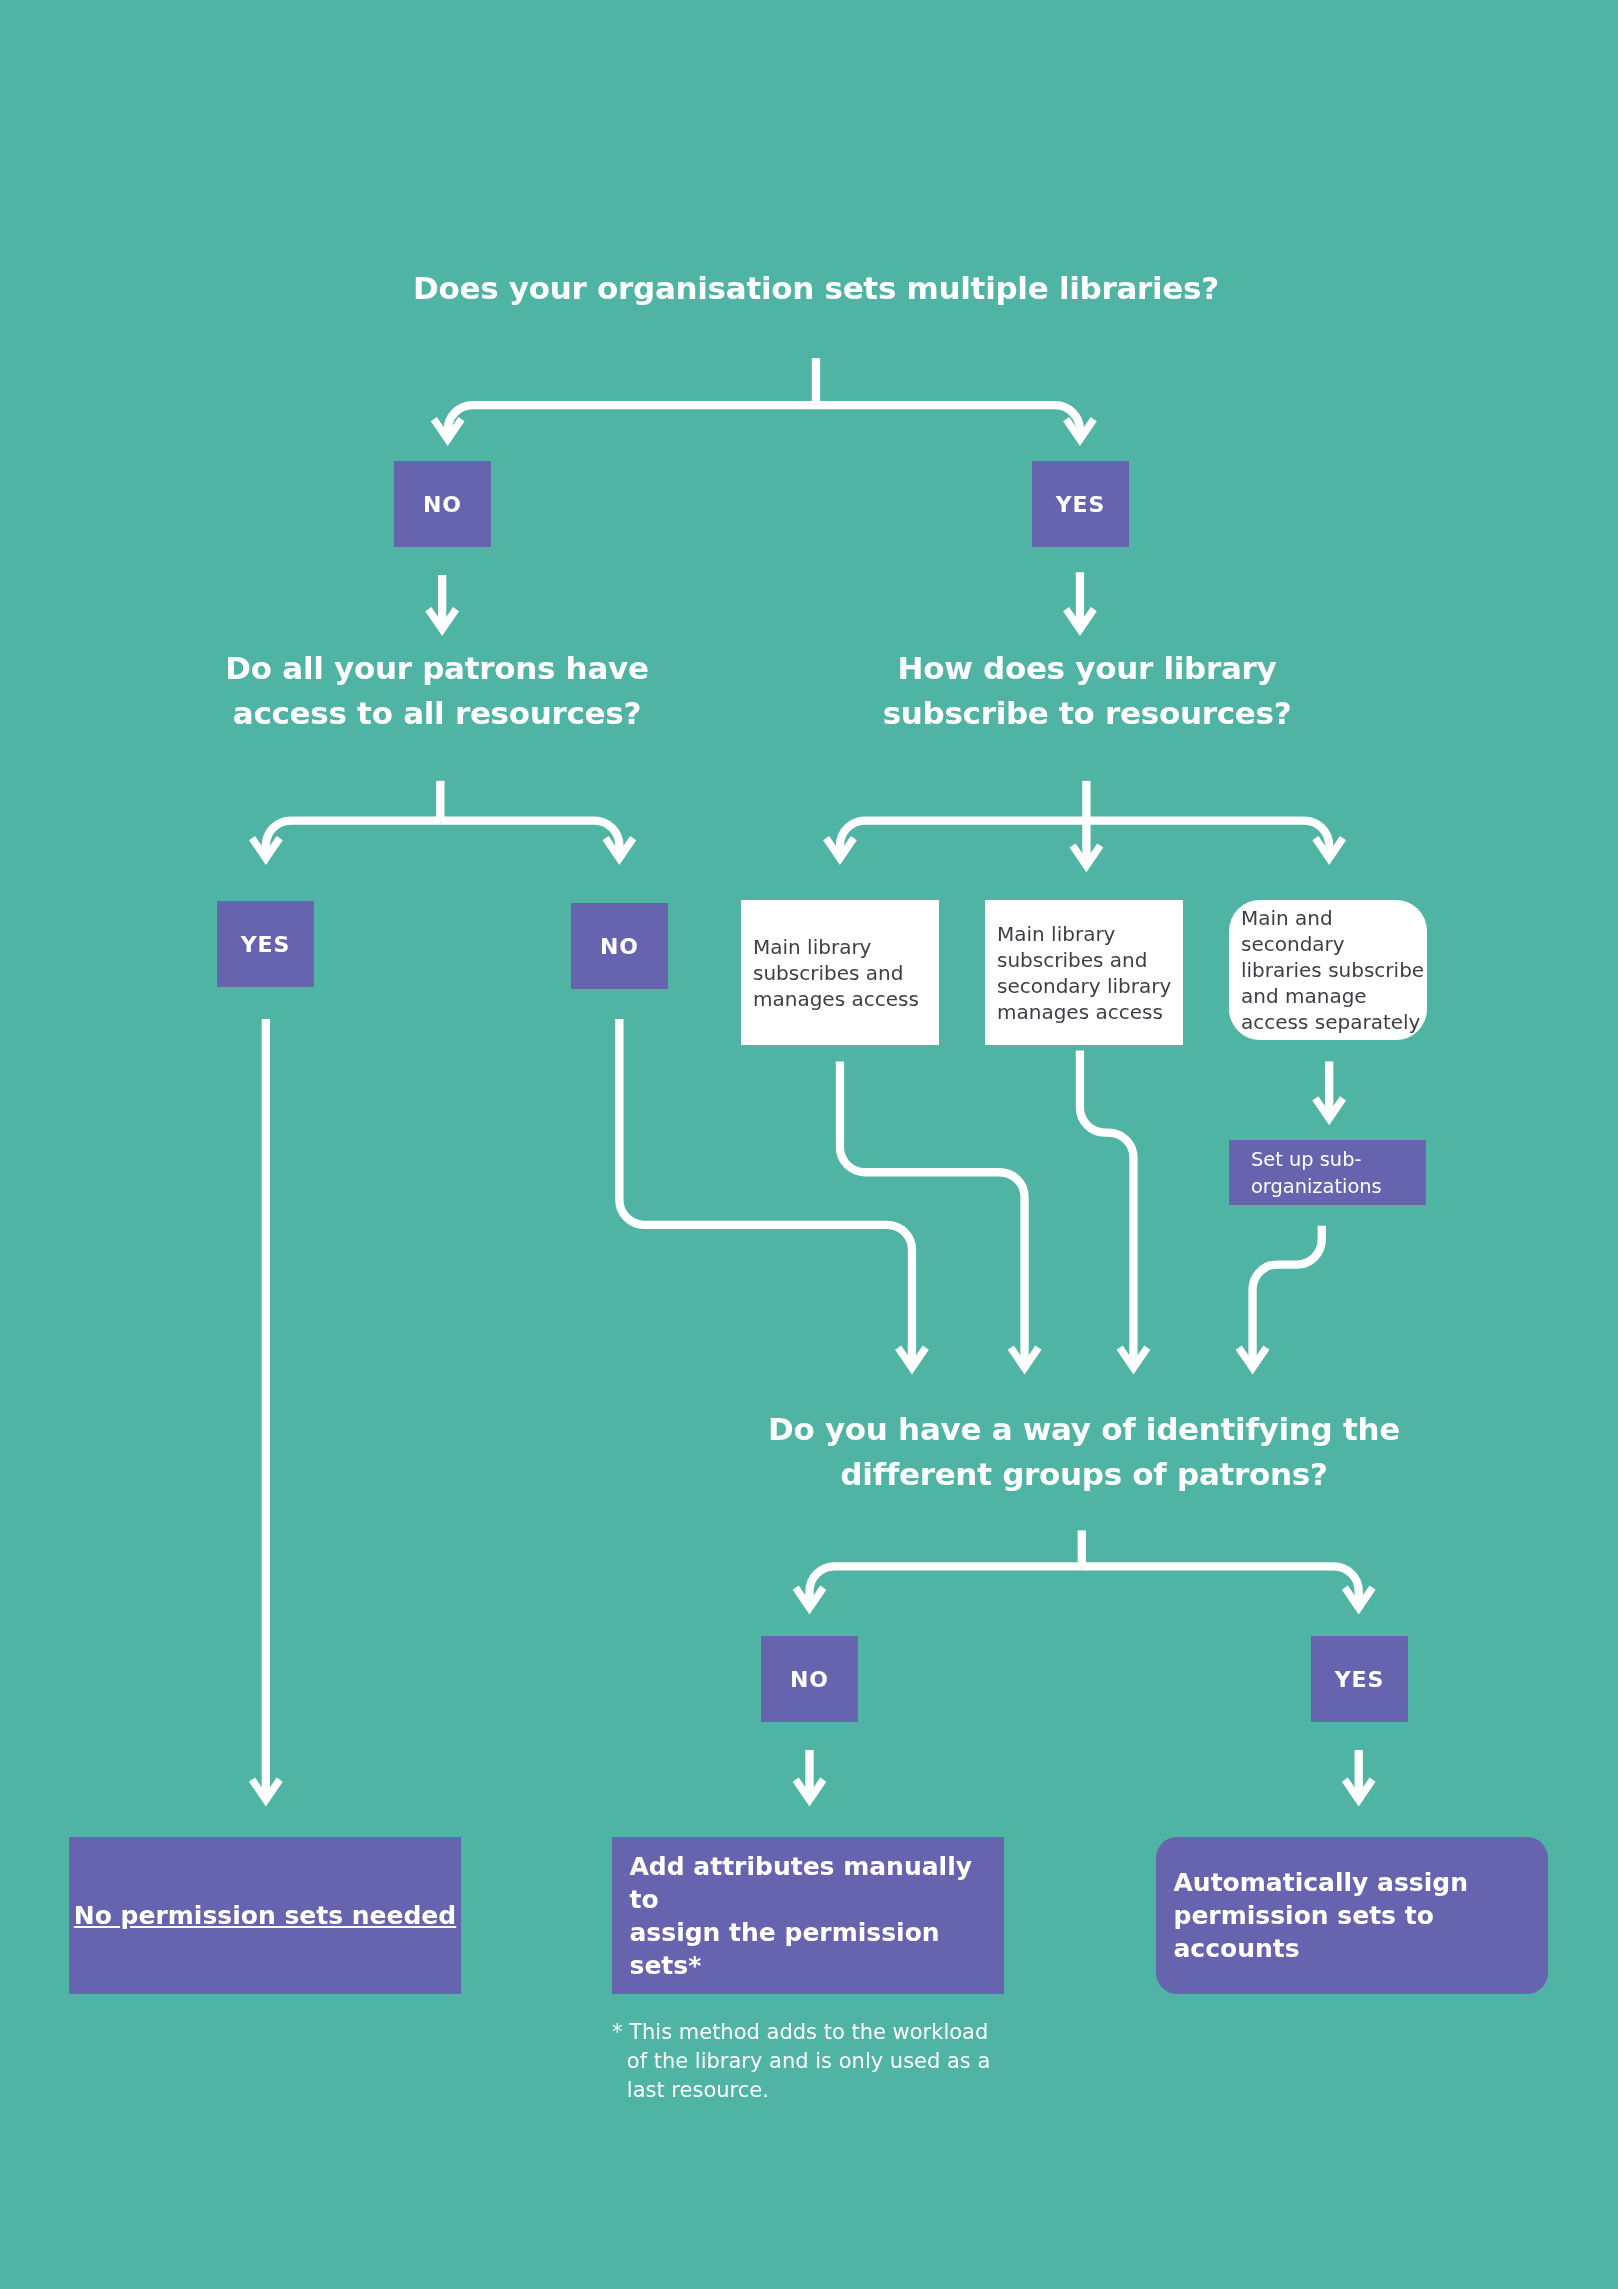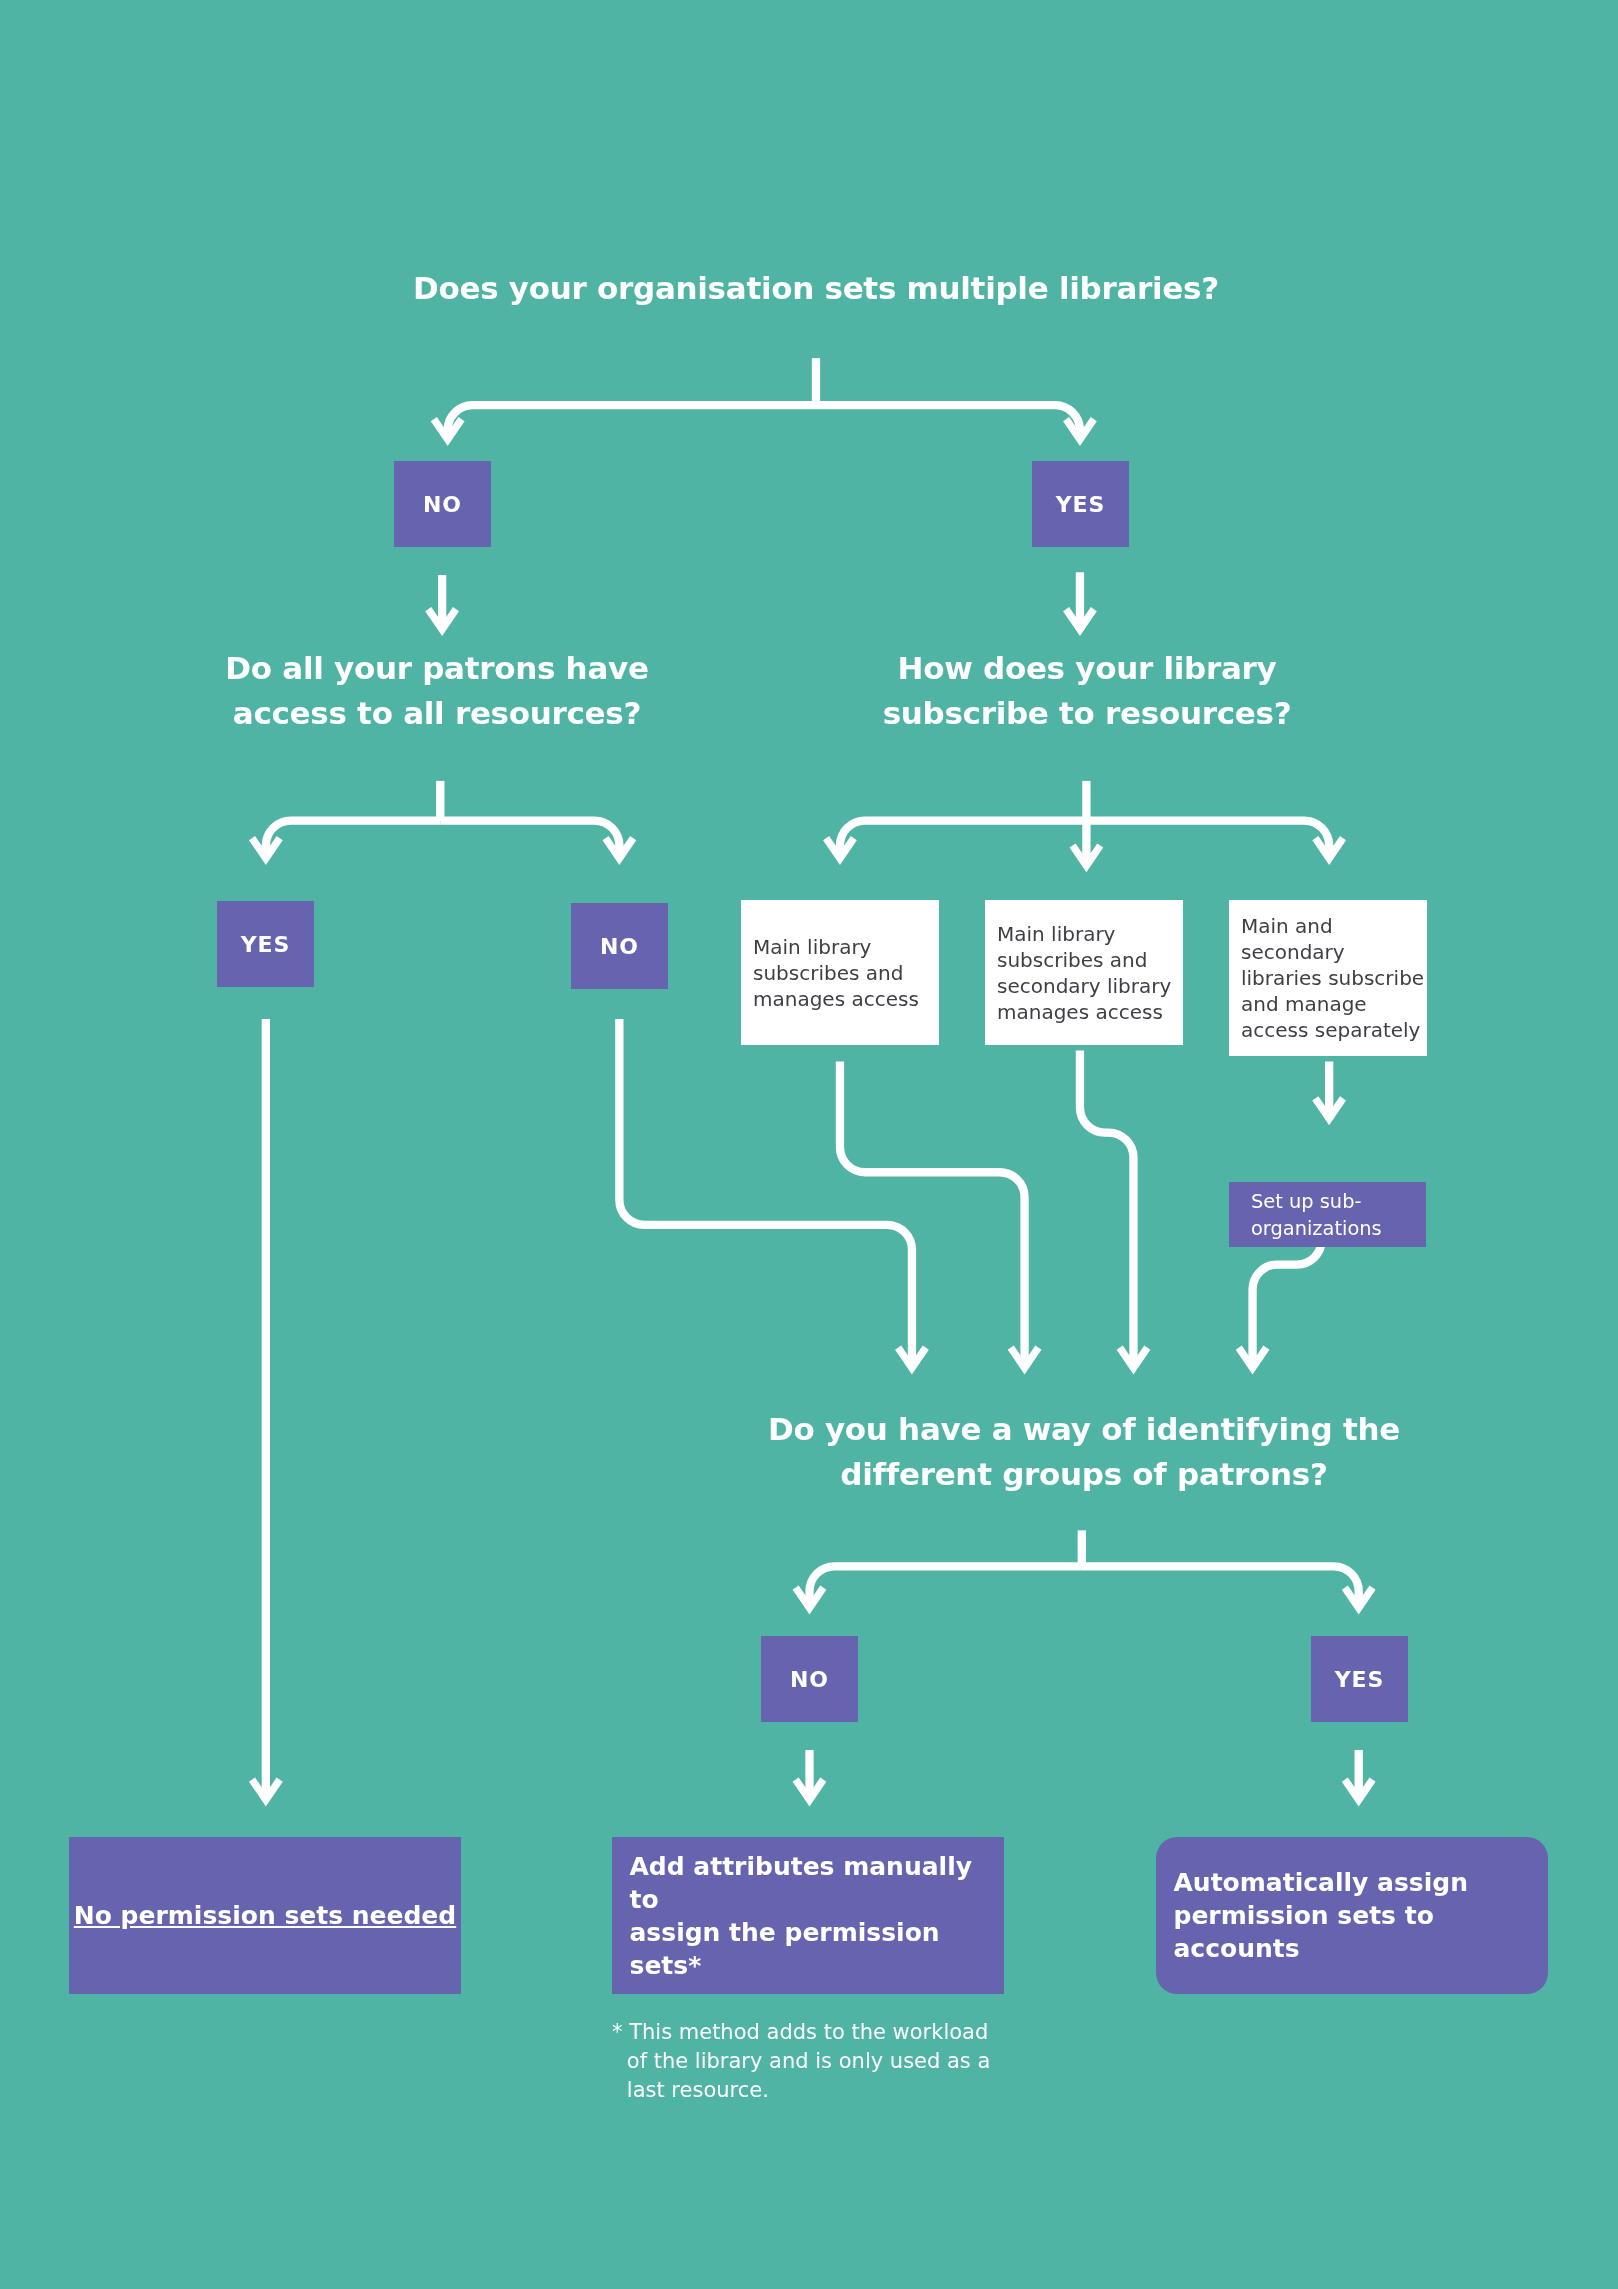--- a/index.html
+++ b/index.html
@@ -47,21 +47,20 @@
     white-space:pre-line;
   }
   .suborg{
     position:absolute;
     left:1229px;top:1140px;width:197px;height:65px;
     background:var(--purple);color:var(--light);
     font-size:19.4px;line-height:27px;
     display:flex;flex-direction:column;justify-content:center;
     padding-left:22px;box-sizing:border-box;
     white-space:pre-line;
-    margin-top:42px;
   }
   .outcome{
     position:absolute;
     width:392px;height:157px;
     background:var(--purple);color:var(--light);
     font-size:25px;font-weight:600;line-height:33px;
     display:flex;flex-direction:column;justify-content:center;
     box-sizing:border-box;
     white-space:pre-line;
   }
@@ -135,21 +134,21 @@
   <div class="yn" style="left:761px;top:1636px;">NO</div>
   <div class="yn" style="left:1311px;top:1636px;">YES</div>
 
   <div class="wbox" style="left:741px;top:900px;">Main library
 subscribes and
 manages access</div>
   <div class="wbox" style="left:985px;top:900px;">Main library
 subscribes and
 secondary library
 manages access</div>
-  <div class="wbox" style="left:1229px;top:900px;height:156px;">Main and
+  <div class="wbox" style="left:1229px;top:900px;height:140px;border-radius:31px;">Main and
 secondary
 libraries subscribe
 and manage
 access separately</div>
 
   <div class="suborg">Set up sub-
 organizations</div>
 
   <div class="outcome center" style="left:69px;top:1837px;text-decoration:underline;">No permission sets needed</div>
   <div class="outcome left" style="left:612px;top:1837px;">Add attributes manually to

